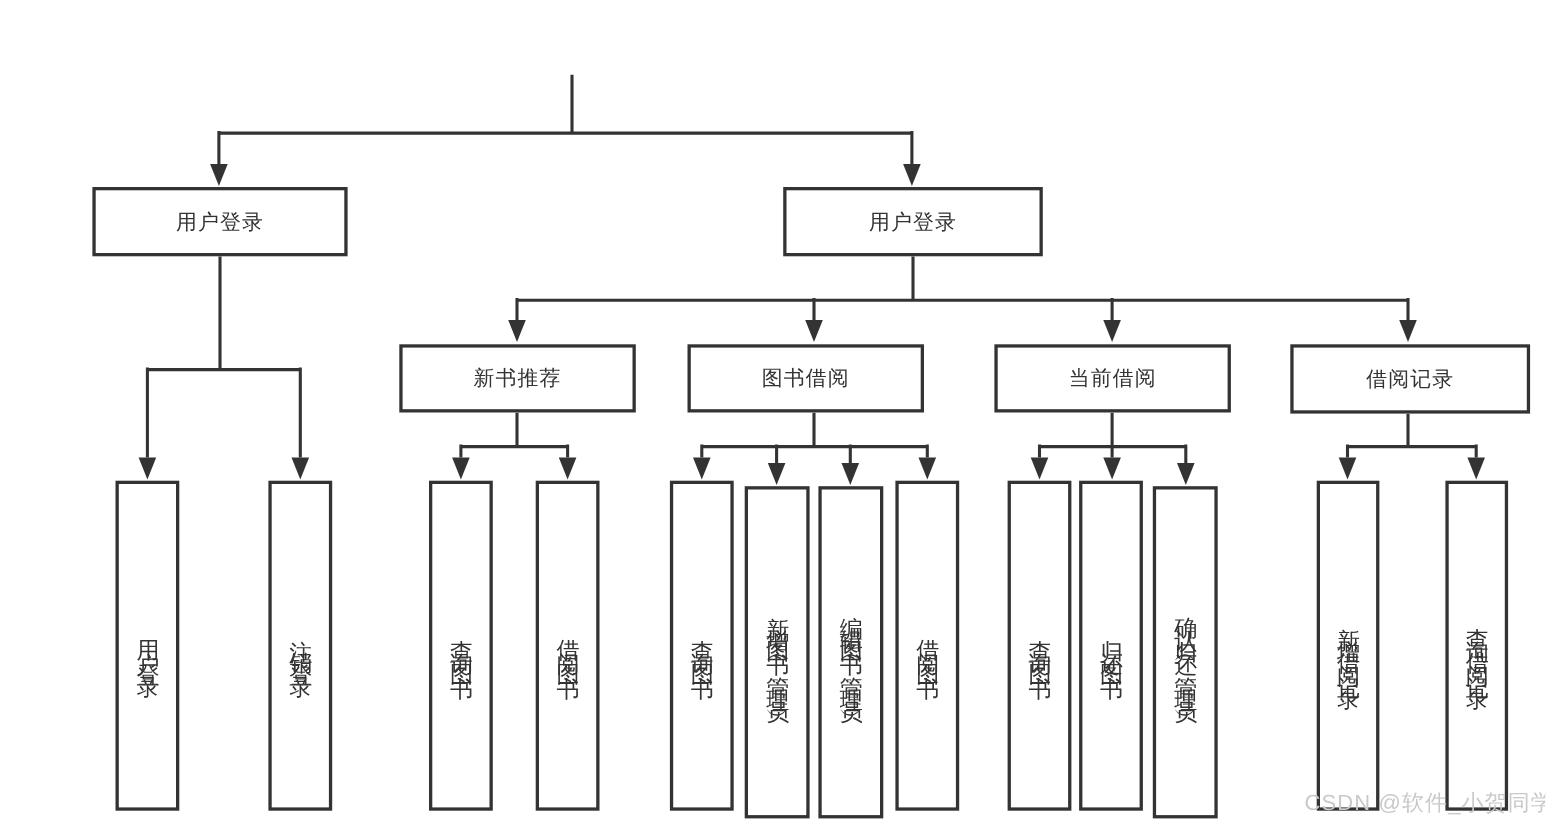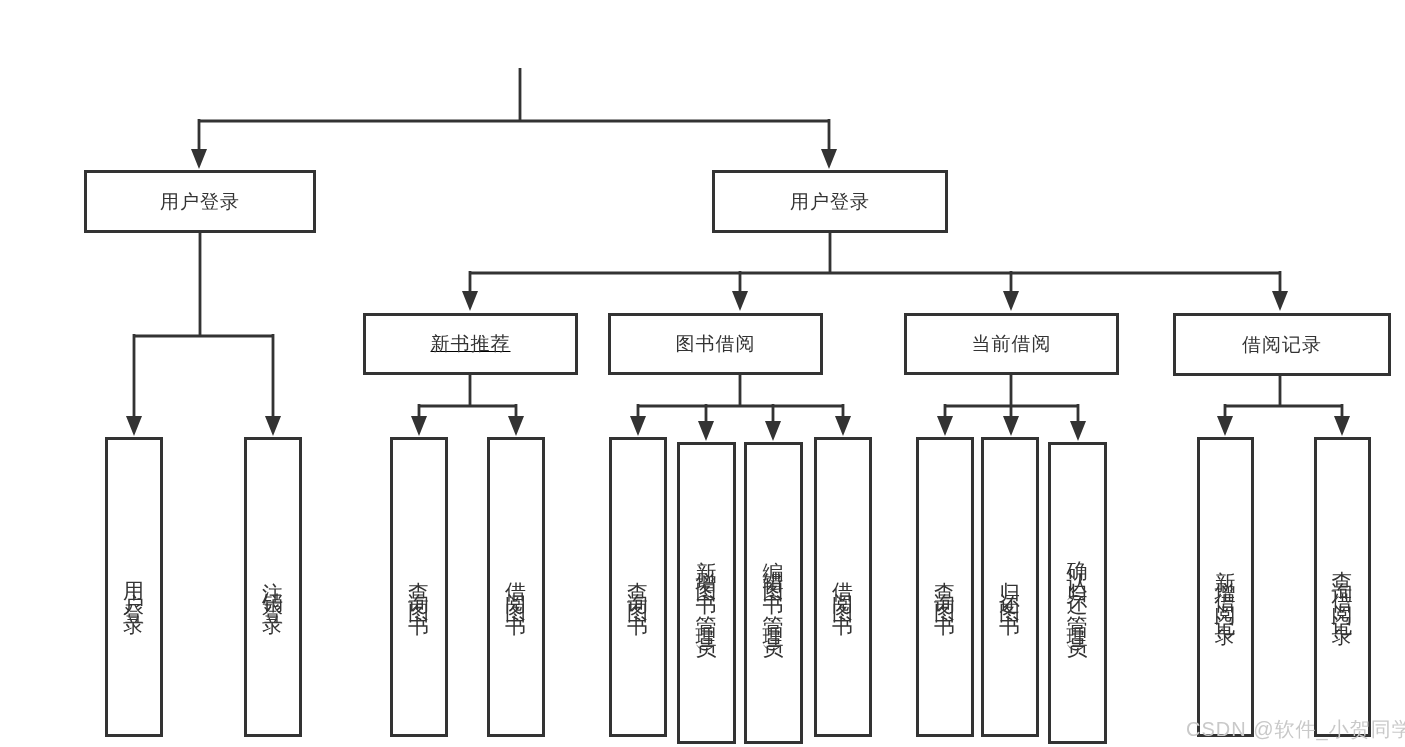--- a/index.html
+++ b/index.html
@@ -83,24 +83,24 @@
   </svg>
 
 
   <div class="node hnode" style="left:84px;top:170px;width:232px;height:63px;">
     <span>用户登录</span>
   </div>
   <div class="node hnode" style="left:712px;top:170px;width:236px;height:63px;">
     <span>用户登录</span>
   </div>
 
-  <div class="node hnode" style="left:363px;top:313px;width:215px;height:62px;text-decoration:underline;">
+  <div class="node hnode" style="left:363px;top:313px;width:215px;height:62px;">
     <span>新书推荐</span>
   </div>
-  <div class="node hnode" style="left:608px;top:313px;width:215px;height:62px;">
+  <div class="node hnode" style="left:625px;top:313px;width:215px;height:62px;">
     <span>图书借阅</span>
   </div>
   <div class="node hnode" style="left:1173px;top:313px;width:218px;height:63px;">
     <span>借阅记录</span>
   </div>
   <div class="node hnode" style="left:904px;top:313px;width:215px;height:62px;">
     <span>当前借阅</span>
   </div>
 
   <div class="node leaf" style="left:105px;top:437px;width:58px;height:300px;">

